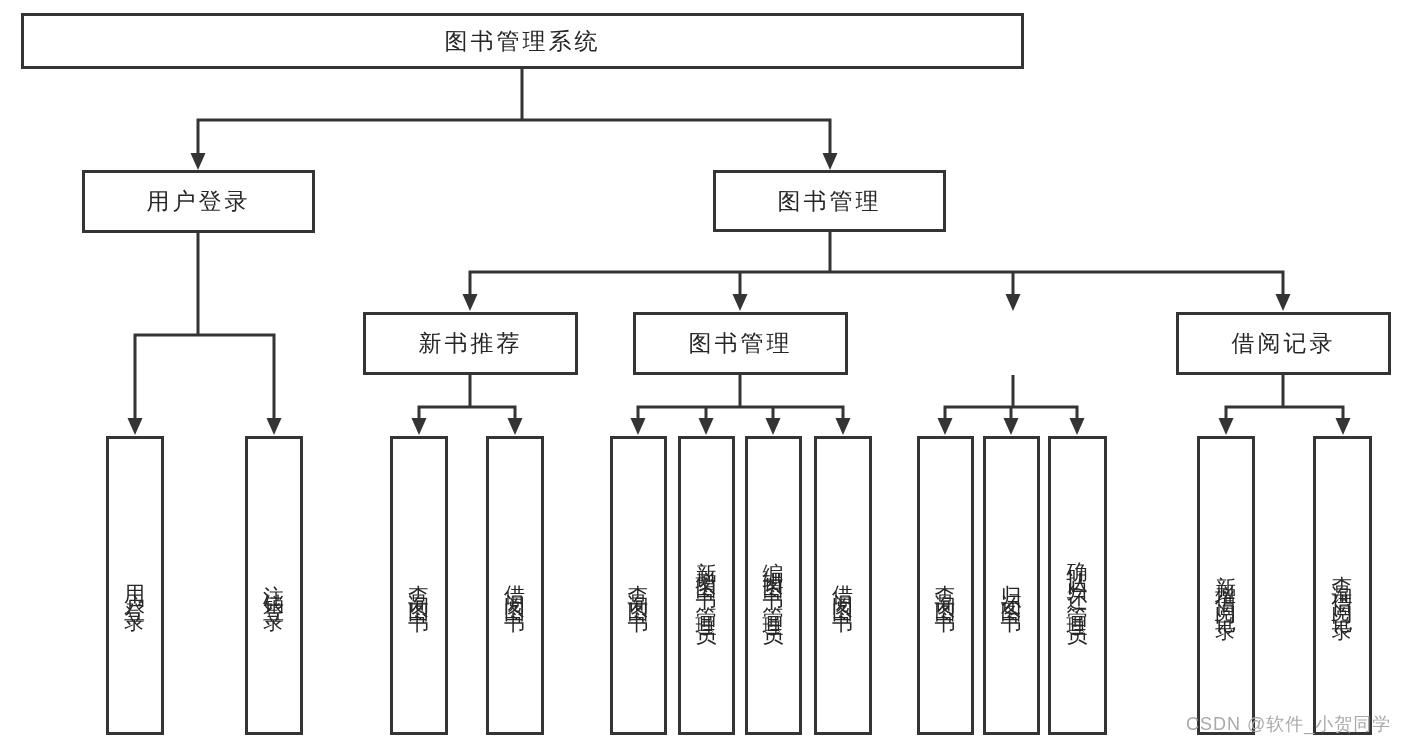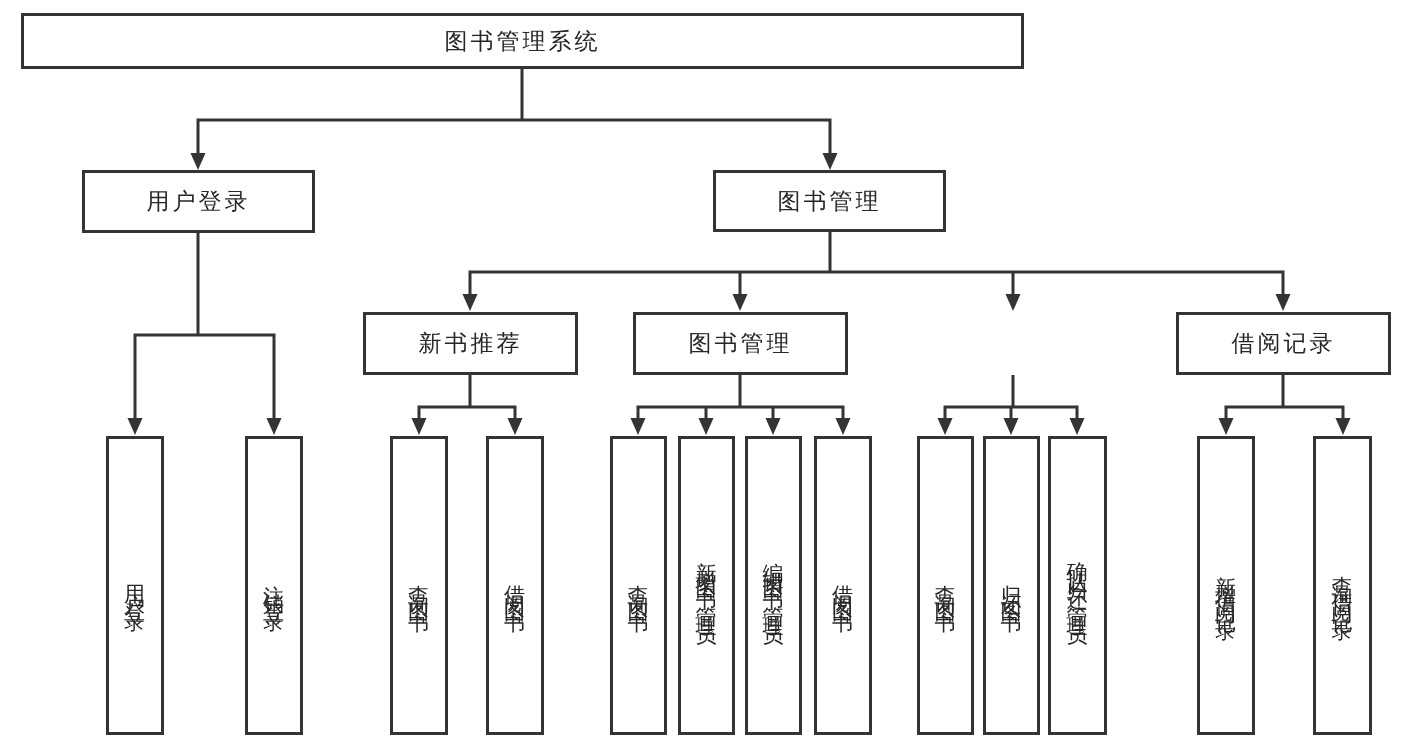--- a/index.html
+++ b/index.html
@@ -139,14 +139,15 @@
     <span class="lbl">确认归还（管理员）</span>
   </div>
 
   <div class="node v" style="left:1197px;top:436px;width:58px;height:299px">
     <span class="lbl">新增借阅记录</span>
   </div>
   <div class="node v" style="left:1313px;top:436px;width:59px;height:299px">
     <span class="lbl">查询借阅记录</span>
   </div>
 
+  <div class="watermark">CSDN @软件_小贺同学</div>
 
 </div>
 
 </body></html>

